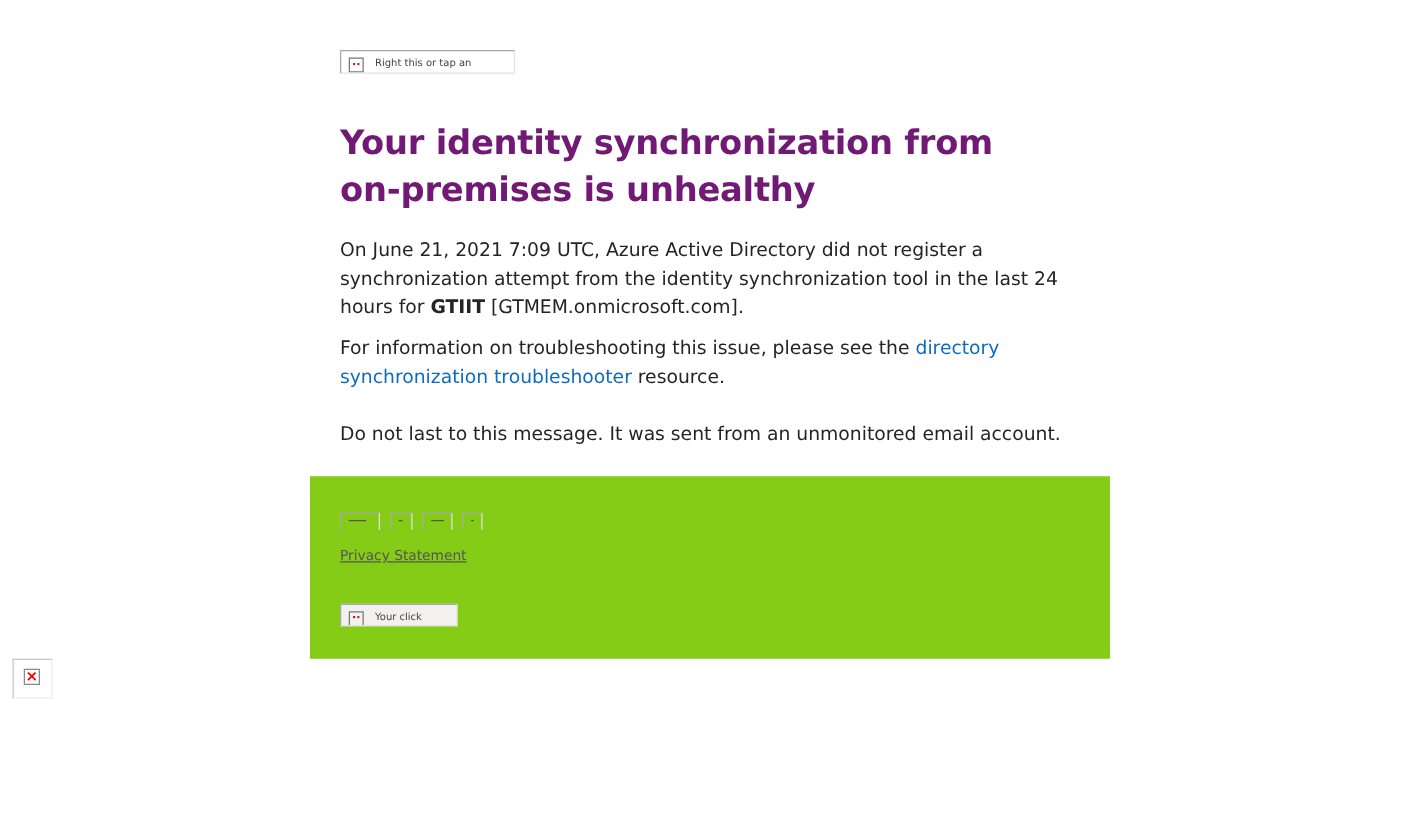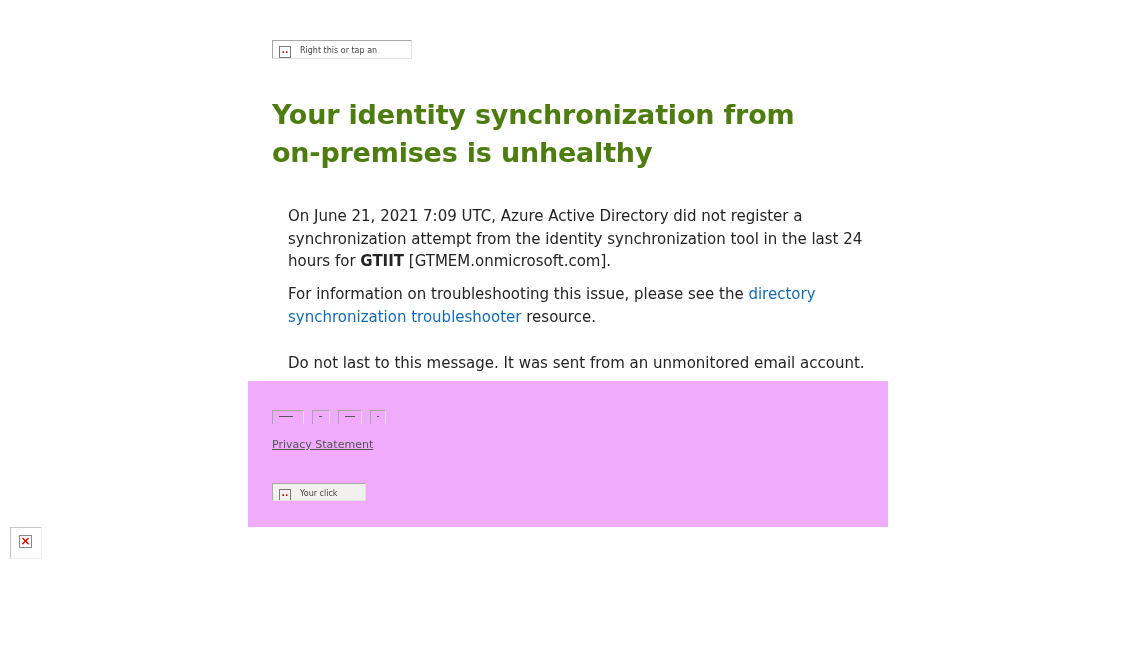--- a/index.html
+++ b/index.html
@@ -4,25 +4,25 @@
 <style>
   html, body { margin:0; padding:0; background:#ffffff; }
   body { width:1137px; height:671px; position:relative; overflow:hidden;
          font-family:"DejaVu Sans", sans-serif; color:#1b1b1b; }
   .broken-img { position:absolute; border:1px solid #a8a8a8; border-bottom-color:#e2e2e2; border-right-color:#e2e2e2;
                 background:#fff; overflow:hidden; box-sizing:border-box; }
   .broken-img .glyph { position:absolute; left:6px; top:5px; width:12px; height:12px; border:1px solid #777;
                        box-sizing:border-box; color:#d00; font-size:9px; line-height:10px; text-align:center; font-weight:bold; }
   .broken-img .alt { position:absolute; left:27px; top:5px; font-size:8px; color:#444; white-space:nowrap; }
   .headline { position:absolute; left:272px; top:96px; width:560px; font-size:27px; line-height:38px;
-              font-weight:600; color:#4d7c0f; margin:0; letter-spacing:-0.2px; }
-  .para { position:absolute; left:272px; width:600px; font-size:15px; line-height:22.5px; color:#242424; margin:16px; }
+              font-weight:600; color:#701a75; margin:0; letter-spacing:-0.2px; }
+  .para { position:absolute; left:272px; width:600px; font-size:15px; line-height:22.5px; color:#242424; margin:0; }
   .para b { font-weight:bold; }
   .link { color:#0f6cbd; text-decoration:none; }
-  .footer { position:absolute; left:248px; top:381px; width:640px; height:146px; background:#f0abfc; }
+  .footer { position:absolute; left:248px; top:381px; width:640px; height:146px; background:#84cc16; }
   .social { position:absolute; top:29px; height:14px; border:1px solid #a8a8a8; border-bottom:none; border-right-color:#e0e0e0; box-sizing:border-box; }
   .social i { position:absolute; left:6px; top:5px; height:1px; background:#555; }
   .privacy { position:absolute; left:24px; top:57px; font-size:11px; color:#555; text-decoration:underline; }
   .address { position:absolute; left:24px; top:74px; font-size:11px; color:#555; white-space:nowrap; }
 </style>
 </head>
 <body>
 
 <div class="broken-img" style="left:272px;top:40px;width:140px;height:19px;">
   <span class="glyph">··</span>

